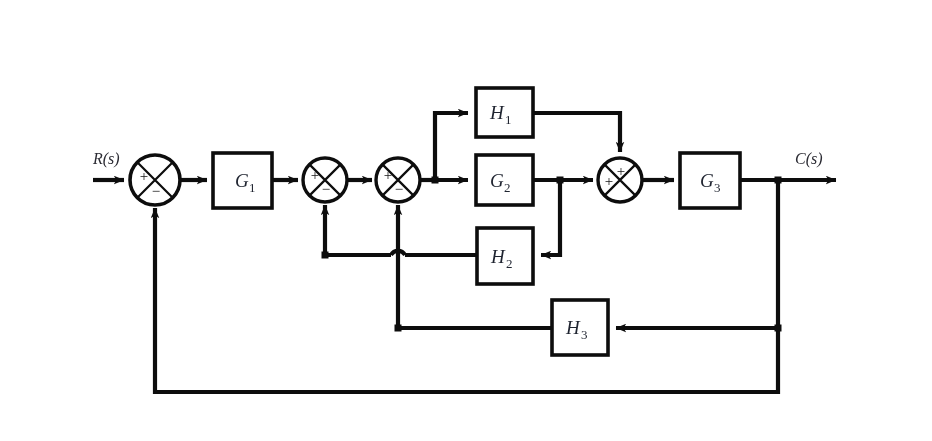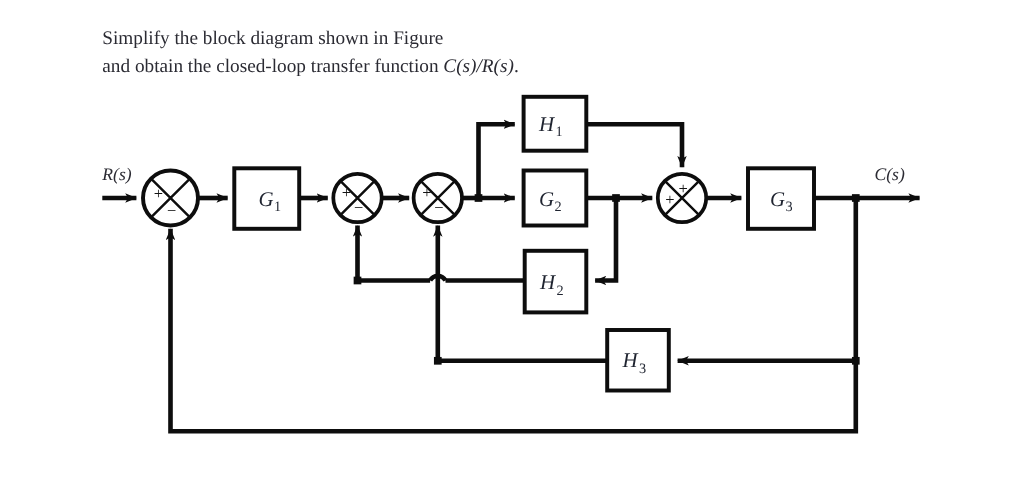--- a/index.html
+++ b/index.html
@@ -60,24 +60,20 @@
     font-family: "Liberation Serif", "DejaVu Serif", serif;
     font-size: 15px;
     fill: #141414;
   }
 </style>
 </head>
 <body>
 
 <div id="page">
 
-  <div id="problem-text">
-    <span class="tline">Simplify the block diagram shown in Figure</span>
-    <span class="tline"><span>and obtain the closed-loop transfer function </span><span class="mi">C(s)/R(s)</span><span>.</span></span>
-  </div>
 
   <svg id="diagram-svg" viewBox="0 0 932 441">
     <defs>
       <marker id="arrow" markerWidth="11" markerHeight="9" refX="10.2" refY="4.5" orient="auto" markerUnits="userSpaceOnUse">
         <path d="M0,0.2 L10.5,4.5 L0,8.8 L2.6,4.5 Z" fill="#0d0d0d"></path>
       </marker>
     </defs>
 
     <g id="wires" stroke="#0d0d0d" stroke-width="4.2" fill="none" stroke-linecap="butt" stroke-linejoin="miter">
 

